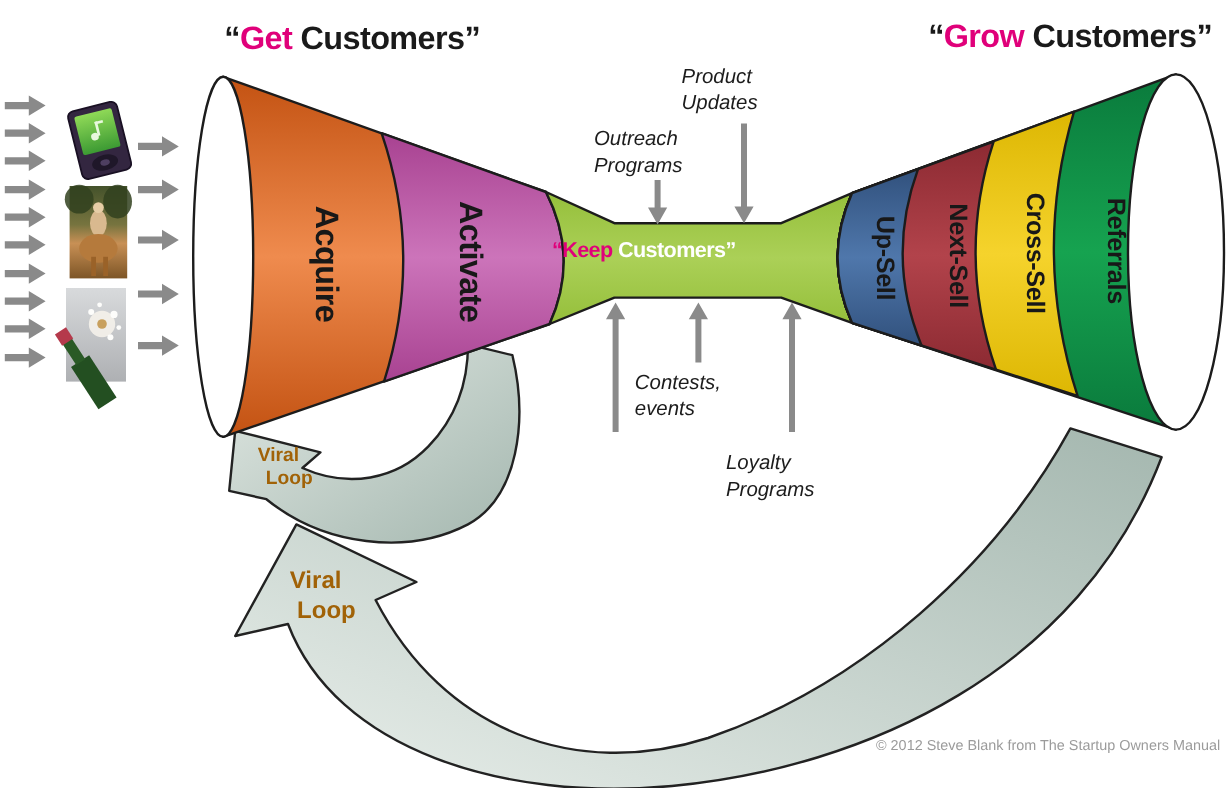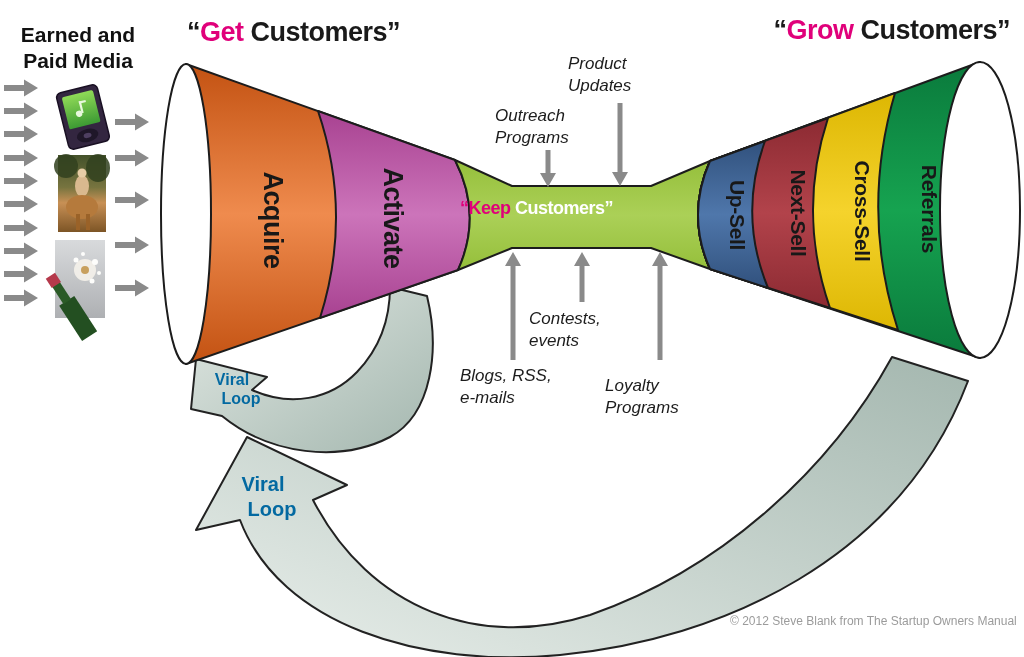--- a/index.html
+++ b/index.html
@@ -11,21 +11,21 @@
   .hdr{font-weight:bold;font-size:27px;letter-spacing:-0.5px;text-align:right;white-space:nowrap;}
   .hl{color:#e0007a;}
   .media-hdr{font-weight:bold;font-size:21px;line-height:26px;text-align:center;color:#111;}
   .seg{position:absolute;font-weight:bold;color:#181818;white-space:nowrap;
        transform:translate(-50%,-50%) rotate(90deg);}
   .seg.big{font-size:27px;letter-spacing:-0.5px;}
   .seg.small{font-size:21px;letter-spacing:-0.3px;}
   .note{font-style:italic;font-size:17px;line-height:22px;text-align:left;color:#1c1c1c;}
   .keep{font-weight:bold;font-size:18px;letter-spacing:-0.5px;text-align:left;white-space:nowrap;}
   .keep .w{color:#ffffff;}
-  .vl{font-weight:bold;color:#0369a1;text-align:center;}
+  .vl{font-weight:bold;color:#a16207;text-align:center;}
   .vl.s{font-size:16px;line-height:19px;}
   .vl.b{font-size:20px;line-height:25px;}
   .vl .l2{transform:translateX(9px);}
   .copy{font-size:12px;color:#9b9b9b;text-align:right;white-space:nowrap;}
 </style>
 </head>
 <body>
 
 <div id="stage">
 
@@ -177,24 +177,20 @@
 
   <g fill="#8a8a8a">
     <path d="M545.5,150 L550.5,150 L550.5,173 L556,173 L548,187 L540,173 L545.5,173 Z"></path>
     <path d="M617.5,103 L622.5,103 L622.5,172 L628,172 L620,186 L612,172 L617.5,172 Z"></path>
     <path d="M510.5,360 L515.5,360 L515.5,266 L521,266 L513,252 L505,266 L510.5,266 Z"></path>
     <path d="M579.5,302 L584.5,302 L584.5,266 L590,266 L582,252 L574,266 L579.5,266 Z"></path>
     <path d="M657.5,360 L662.5,360 L662.5,266 L668,266 L660,252 L652,266 L657.5,266 Z"></path>
   </g>
 </svg>
 
-<div class="abs media-hdr" style="left:8px;top:22px;width:140px;">
-  <div>Earned and</div>
-  <div>Paid Media</div>
-</div>
 
 <div class="abs hdr" style="left:170px;top:17px;width:230px;"><span>“</span><span class="hl">Get</span><span> Customers”</span></div>
 
 <div class="abs hdr" style="left:770px;top:15px;width:240px;"><span>“</span><span class="hl">Grow</span><span> Customers”</span></div>
 
 <div class="abs keep" style="left:460px;top:198px;width:252px;"><span class="hl">“Keep</span><span class="w"> Customers”</span></div>
 
 <div class="seg big" style="left:272px;top:220px;">Acquire</div>
 <div class="seg big" style="left:392px;top:218px;">Activate</div>
 <div class="seg small" style="left:737px;top:215px;">Up-Sell</div>
@@ -203,24 +199,20 @@
 <div class="seg small" style="left:929px;top:209px;">Referrals</div>
 
 <div class="abs note" style="left:495px;top:105px;width:106px;">
   <div>Outreach</div>
   <div>Programs</div>
 </div>
 <div class="abs note" style="left:568px;top:53px;width:106px;">
   <div>Product</div>
   <div>Updates</div>
 </div>
-<div class="abs note" style="left:460px;top:365px;width:106px;">
-  <div>Blogs, RSS,</div>
-  <div>e-mails</div>
-</div>
 <div class="abs note" style="left:529px;top:308px;width:106px;">
   <div>Contests,</div>
   <div>events</div>
 </div>
 <div class="abs note" style="left:605px;top:375px;width:106px;">
   <div>Loyalty</div>
   <div>Programs</div>
 </div>
 
 <div class="abs vl s" style="left:201px;top:370px;width:62px;">

